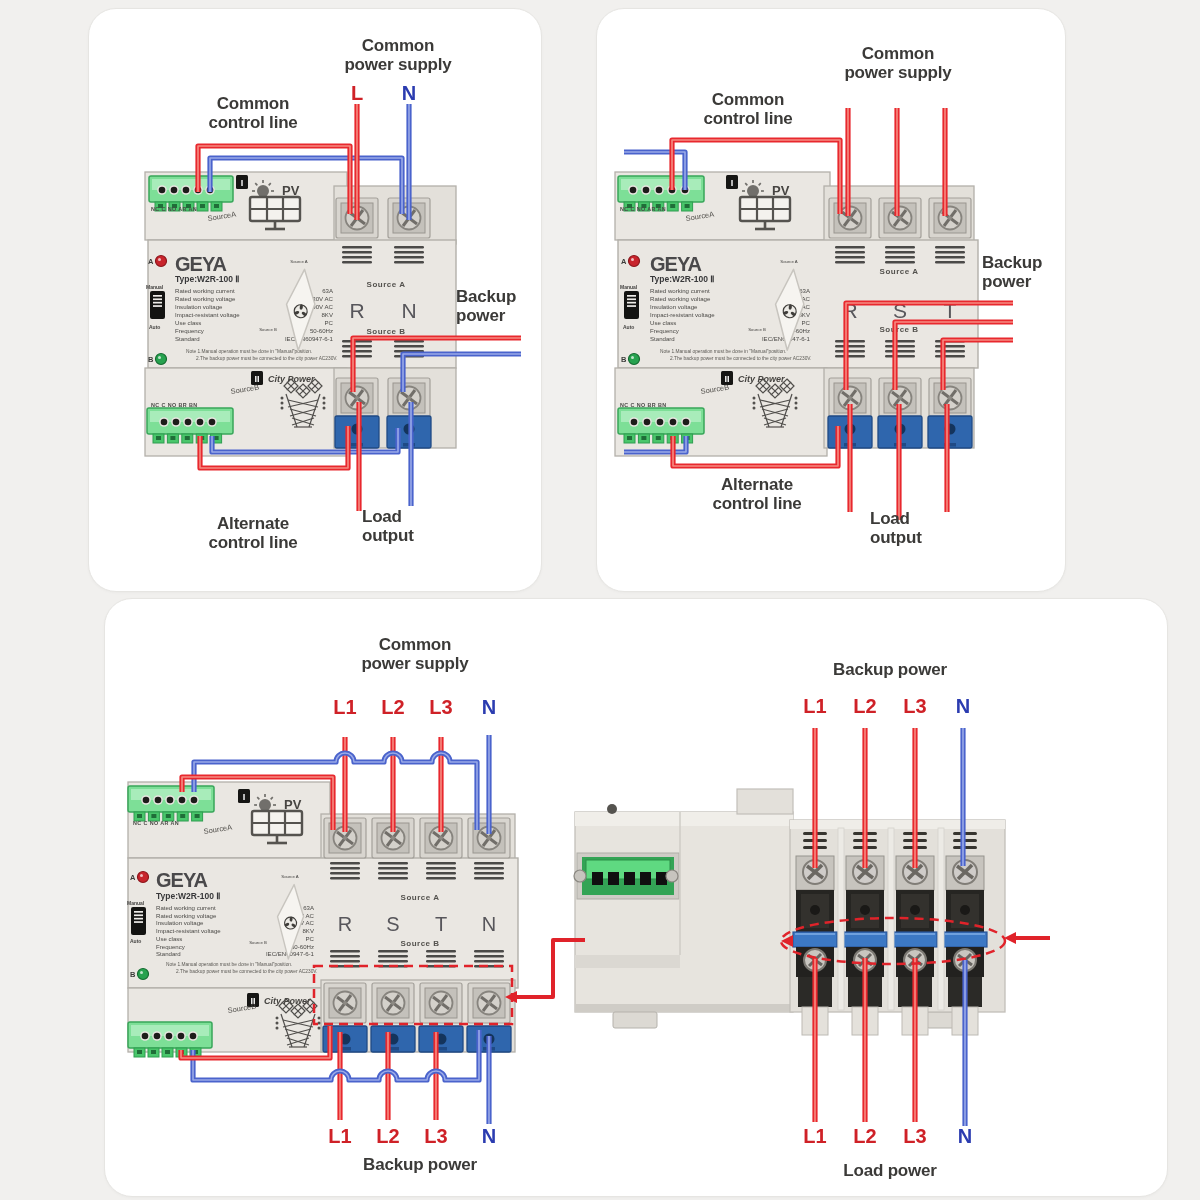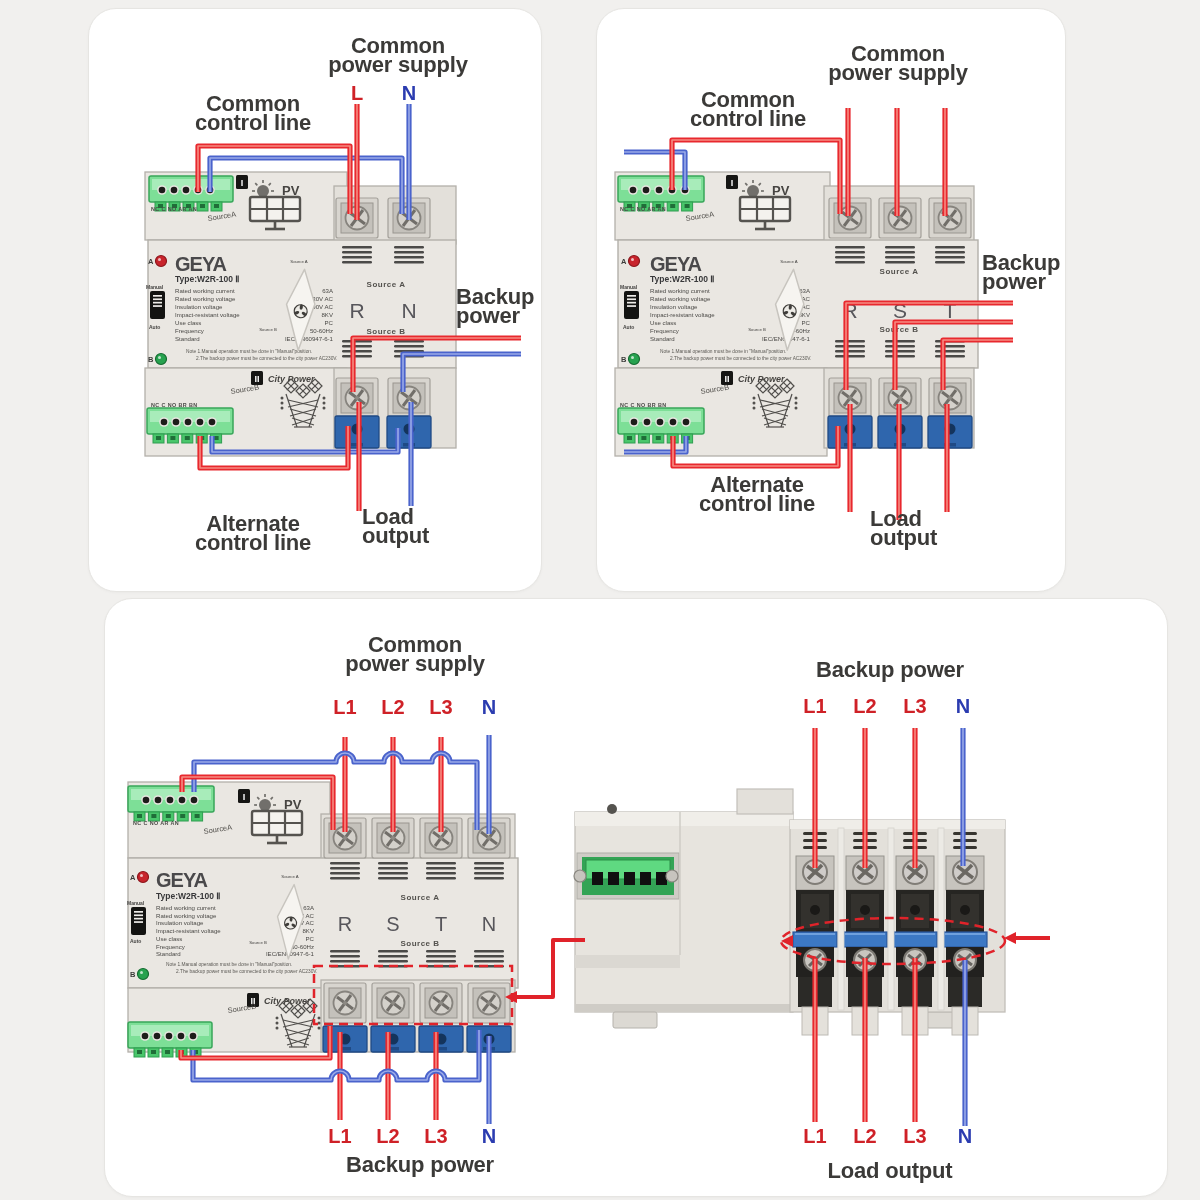--- a/index.html
+++ b/index.html
@@ -4,21 +4,21 @@
 <style>
   html,body{margin:0;padding:0;background:#f1f0ee;}
   #stage{position:relative;width:1200px;height:1200px;background:#f1f0ee;
          font-family:"Liberation Sans",sans-serif;overflow:hidden;}
   .panel{position:absolute;background:#ffffff;border:1px solid #e6e5e2;border-radius:28px;
          box-shadow:0 1px 3px rgba(0,0,0,0.03);}
   #p1{left:88px;top:8px;width:452px;height:582px;}
   #p2{left:596px;top:8px;width:468px;height:582px;}
   #p3{left:104px;top:598px;width:1062px;height:597px;}
   #gfx{position:absolute;left:0;top:0;z-index:2;}
-  .lbl{position:absolute;z-index:3;color:var(--label-dark,#3b3a38);font-size:22px;
+  .lbl{position:absolute;z-index:3;color:var(--label-dark,#3b3a38);font-size:17px;
        font-weight:600;line-height:18.5px;letter-spacing:-0.2px;white-space:nowrap;}
   .lbl.center{transform:translateX(-50%);text-align:center;}
   .ln{display:block;}
   .wl{position:absolute;z-index:3;font-size:20px;font-weight:700;transform:translateX(-50%);
       white-space:nowrap;}
   .red{color:var(--label-red,#cf2127);}
   .blue{color:var(--label-blue,#2b3cb0);}
 </style>
 </head>
 <body>
@@ -994,15 +994,15 @@
   <div class="wl blue" style="left:489px;top:1125px">N</div>
   <div class="lbl center" style="left:420px;top:1156px">
     <span class="ln">Backup power</span>
   </div>
 
   <div class="wl red" style="left:815px;top:1125px">L1</div>
   <div class="wl red" style="left:865px;top:1125px">L2</div>
   <div class="wl red" style="left:915px;top:1125px">L3</div>
   <div class="wl blue" style="left:965px;top:1125px">N</div>
   <div class="lbl center" style="left:890px;top:1162px">
-    <span class="ln">Load output</span>
+    <span class="ln">Load power</span>
   </div>
 </div>
 
 </body></html>

